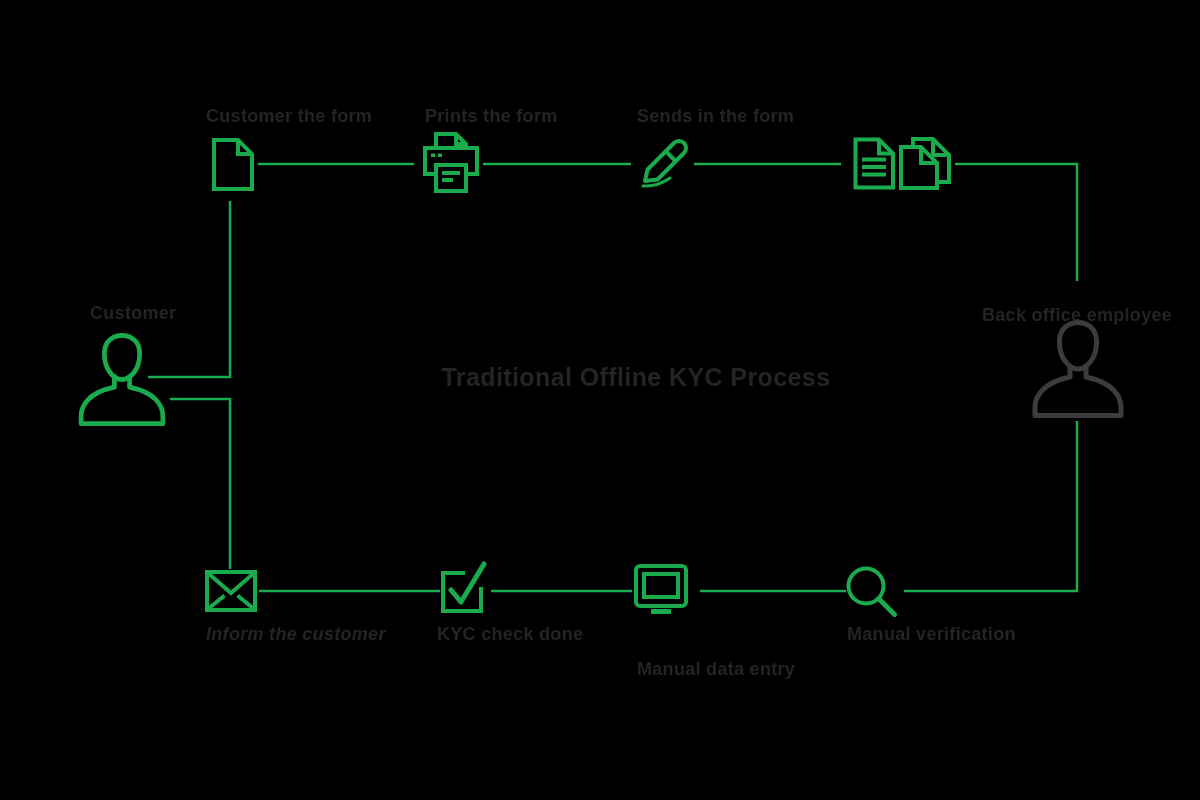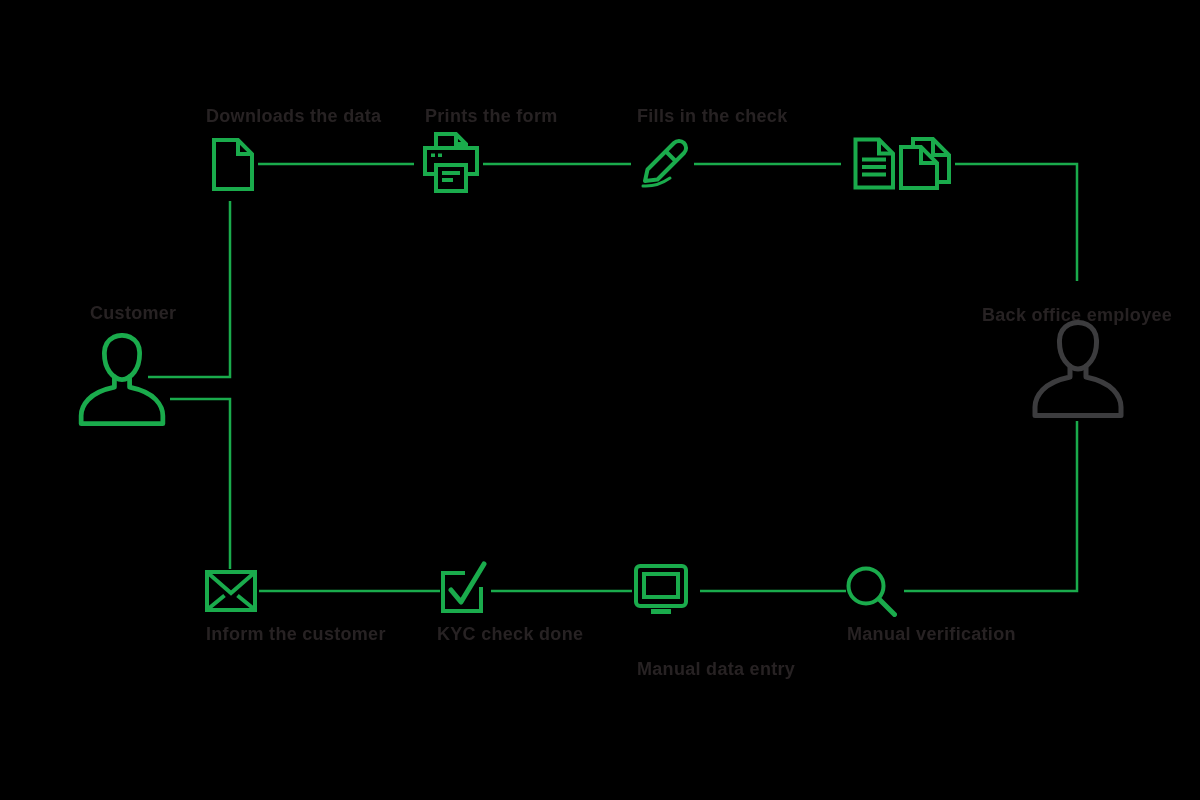--- a/index.html
+++ b/index.html
@@ -50,24 +50,25 @@
     <path d="M694 164 H841" marker-end="url(#ah)"></path>
     <path d="M955 164 H1077 V281" marker-end="url(#ah)"></path>
     <path d="M1077 421 V591 H904" marker-end="url(#ah)"></path>
     <path d="M846 591 H700" marker-end="url(#ah)"></path>
     <path d="M632 591 H491" marker-end="url(#ah)"></path>
     <path d="M440 591 H259"></path>
     <path d="M230 569 V399 H170" marker-end="url(#ah)"></path>
     <path d="M148 377 H230 V201" marker-end="url(#ah)"></path>
   </svg>
 
+  <div class="title" style="left:636px; top:363px;">Traditional Offline KYC Process</div>
 
-  <div class="label" style="left:206px; top:106px;">Downloads the data</div>
+  <div class="label" style="left:206px; top:106px;">Customer the form</div>
   <div class="label" style="left:425px; top:106px;">Prints the form</div>
-  <div class="label" style="left:637px; top:106px;">Fills in the check</div>
+  <div class="label" style="left:637px; top:106px;">Sends in the form</div>
 
   <svg class="icon green" style="left:211px; top:137px;" width="44" height="55" viewBox="0 0 44 55" fill="none" stroke="currentColor" stroke-width="4">
     <path d="M3 3 H27 L41 17 V52 H3 Z"></path>
     <path d="M27 3 V17 H41"></path>
   </svg>
 
   <svg class="icon green" style="left:423px; top:132px;" width="56" height="61" viewBox="0 0 56 61" fill="none" stroke="currentColor" stroke-width="4">
     <path d="M13 16 V2 H33 L43 12 V16"></path>
     <path d="M33 2 V12 H43"></path>
     <rect x="2" y="16" width="52" height="26"></rect>
@@ -120,18 +121,18 @@
     <rect x="2" y="2" width="50" height="40" rx="4"></rect>
     <rect x="10" y="10" width="34" height="23"></rect>
     <path d="M17 47.5 H37" stroke-width="5"></path>
   </svg>
 
   <svg class="icon green" style="left:845px; top:565px;" width="52" height="52" viewBox="0 0 52 52" fill="none" stroke="currentColor" stroke-width="4" stroke-linecap="round">
     <circle cx="21" cy="21" r="17.5"></circle>
     <path d="M34 34 L49.5 49.5" stroke-width="5"></path>
   </svg>
 
-  <div class="label" style="left:206px; top:624px;">Inform the customer</div>
+  <div class="label" style="left:206px; top:624px;font-style:italic;">Inform the customer</div>
   <div class="label" style="left:437px; top:624px;">KYC check done</div>
   <div class="label" style="left:637px; top:624px;margin-top:35px;">Manual data entry</div>
   <div class="label" style="left:847px; top:624px;">Manual verification</div>
 
 </div>
 
 </body></html>

